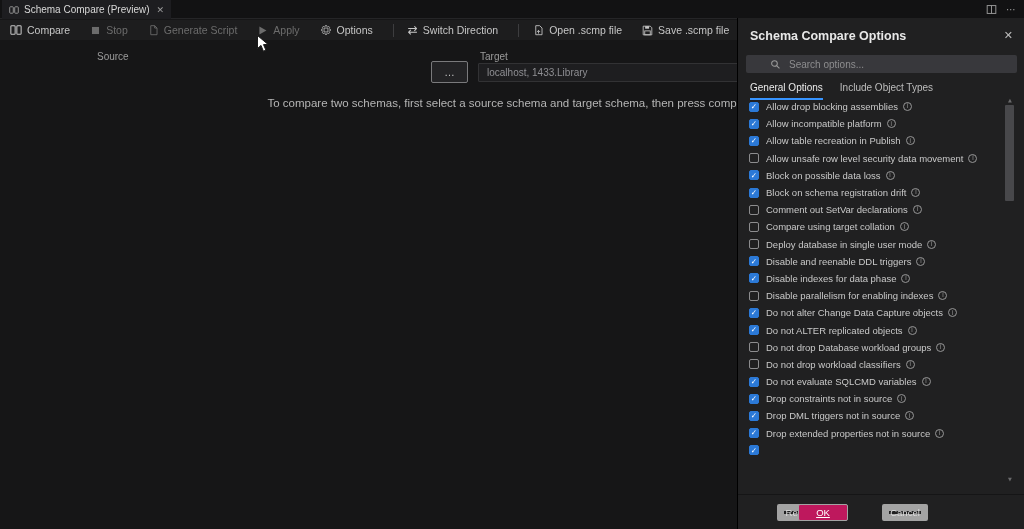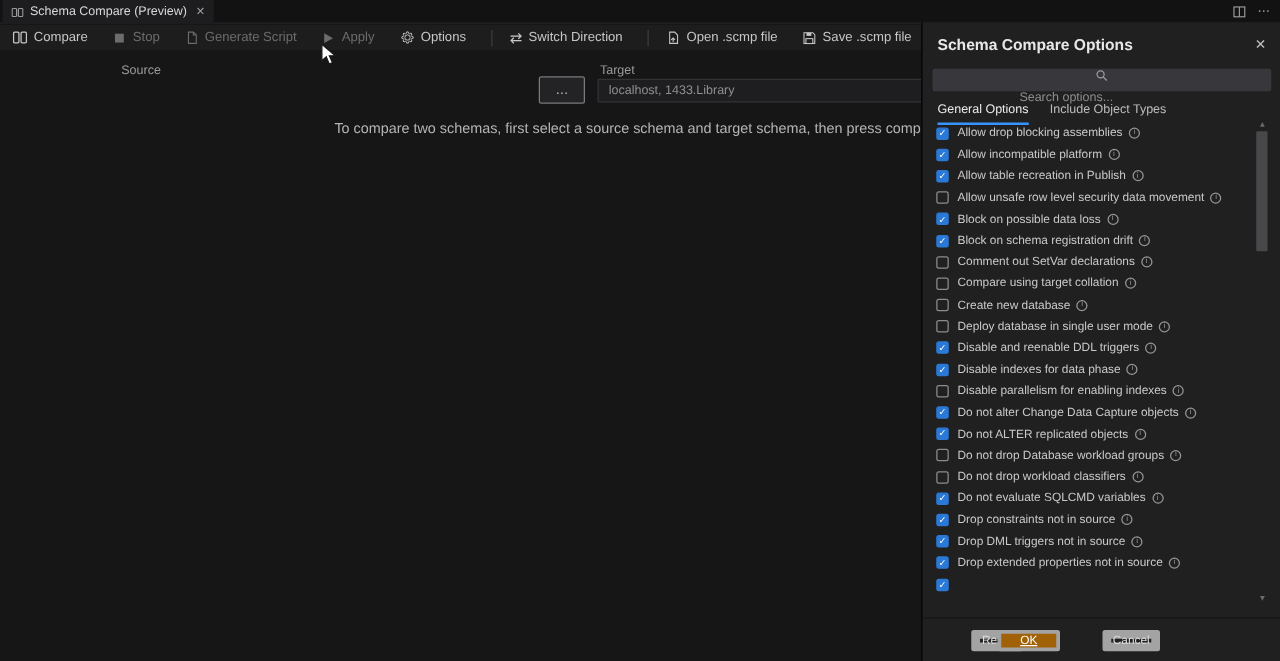--- a/index.html
+++ b/index.html
@@ -44,21 +44,21 @@
   .compare-message { position:absolute; top:57px; left:0; width:1024px;
     text-align:center; font-size:11.5px; color:#b5b5b5; }
 
   
   .panel { position:absolute; left:737px; top:18px; width:287px; height:511px;
     background:#202021; border-left:1px solid #000; z-index:5; }
   .panel-title { position:absolute; left:12px; top:11px; font-size:12.5px;
     font-weight:bold; color:#e8e8e8; }
   .panel-close { position:absolute; right:11px; top:11px; color:#bdbdbd; font-size:11px; }
   .search-box { position:absolute; left:8px; top:37px; width:271px; height:18px;
-    background:#38383c; border-radius:2px; display:flex; align-items:center; padding:0 24px; gap:6px;flex-direction:column; }
+    background:#38383c; border-radius:2px; display:flex; align-items:center; padding:0 24px; gap:6px; }
   .search-box svg { flex:none; }
   .search-input { flex:1; background:transparent; border:none; outline:none;
     color:#cccccc; font-size:10px; font-family:"Liberation Sans", sans-serif; min-width:0; }
   .search-input::placeholder { color:#8d8d8f; }
   .panel-tabs { position:absolute; left:12px; top:64px; display:flex; gap:17px; font-size:10px; }
   .panel-tab { color:#bdbdbd; padding-bottom:5px; border-bottom:2px solid transparent; }
   .panel-tab.active { color:#eaeaea; border-bottom-color:#3794ff; }
 
   .options-list { position:absolute; left:0; top:80px; width:262px; height:390px; overflow:hidden; }
   .opt-row { height:17.2px; display:flex; align-items:center; padding-left:11px; }
@@ -74,21 +74,21 @@
   .scroll-arrow { position:absolute; left:267px; width:10px; text-align:center;
     font-size:5px; color:#6a6a6c; }
   .scroll-thumb { position:absolute; left:267px; top:87px; width:9px; height:96px;
     background:#48484b; border-radius:1px; }
 
   .panel-footer { position:absolute; left:0; top:476px; width:287px; height:35px;
     border-top:1px solid #151516; }
   .pf-btn { position:absolute; top:9px; height:17px; border-radius:2px; font-size:9.5px;
     display:flex; align-items:center; justify-content:center; cursor:default; }
   .pf-secondary { border:7px solid #a3a3a3; color:#dedede; background:transparent;margin-left:28px; }
-  .pf-primary { background:#a16207; border:3px solid #a3a3a3; color:#ffffff;text-decoration:underline; }
+  .pf-primary { background:#be185d; border:1px solid #a3a3a3; color:#ffffff;text-decoration:underline; }
   #reset-btn { left:11px; width:42px; }
   #ok-btn { left:60px; width:50px; }
   #cancel-btn { left:116px; width:46px; }
 
   .cursor { position:absolute; left:256px; top:34px; z-index:20; }
 </style>
 </head>
 <body>
 
 <div class="tabbar">
@@ -246,25 +246,20 @@
         <span class="opt-label">Comment out SetVar declarations</span>
         <span class="info">i</span>
       </div>
       <div class="opt-row">
         <span class="cb"></span>
         <span class="opt-label">Compare using target collation</span>
         <span class="info">i</span>
       </div>
       <div class="opt-row">
         <span class="cb"></span>
-        <span class="opt-label">Create new database</span>
-        <span class="info">i</span>
-      </div>
-      <div class="opt-row">
-        <span class="cb"></span>
         <span class="opt-label">Deploy database in single user mode</span>
         <span class="info">i</span>
       </div>
       <div class="opt-row">
         <span class="cb checked">✓</span>
         <span class="opt-label">Disable and reenable DDL triggers</span>
         <span class="info">i</span>
       </div>
       <div class="opt-row">
         <span class="cb checked">✓</span>

